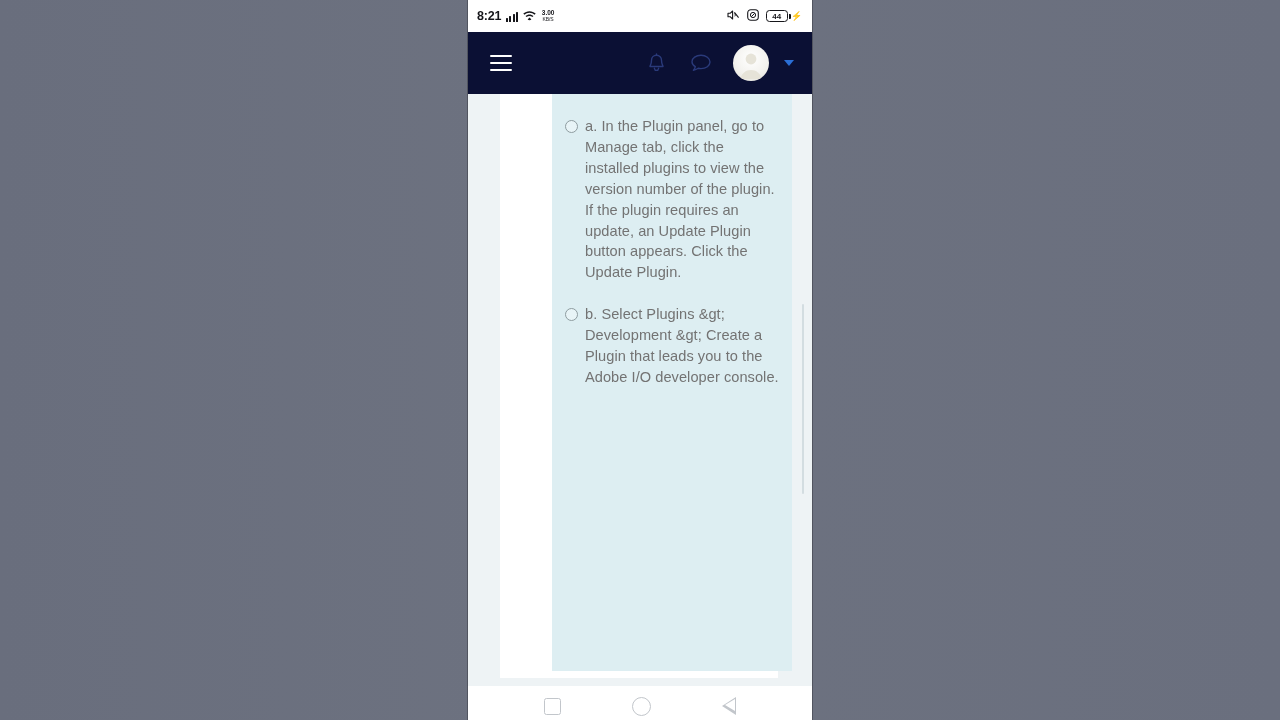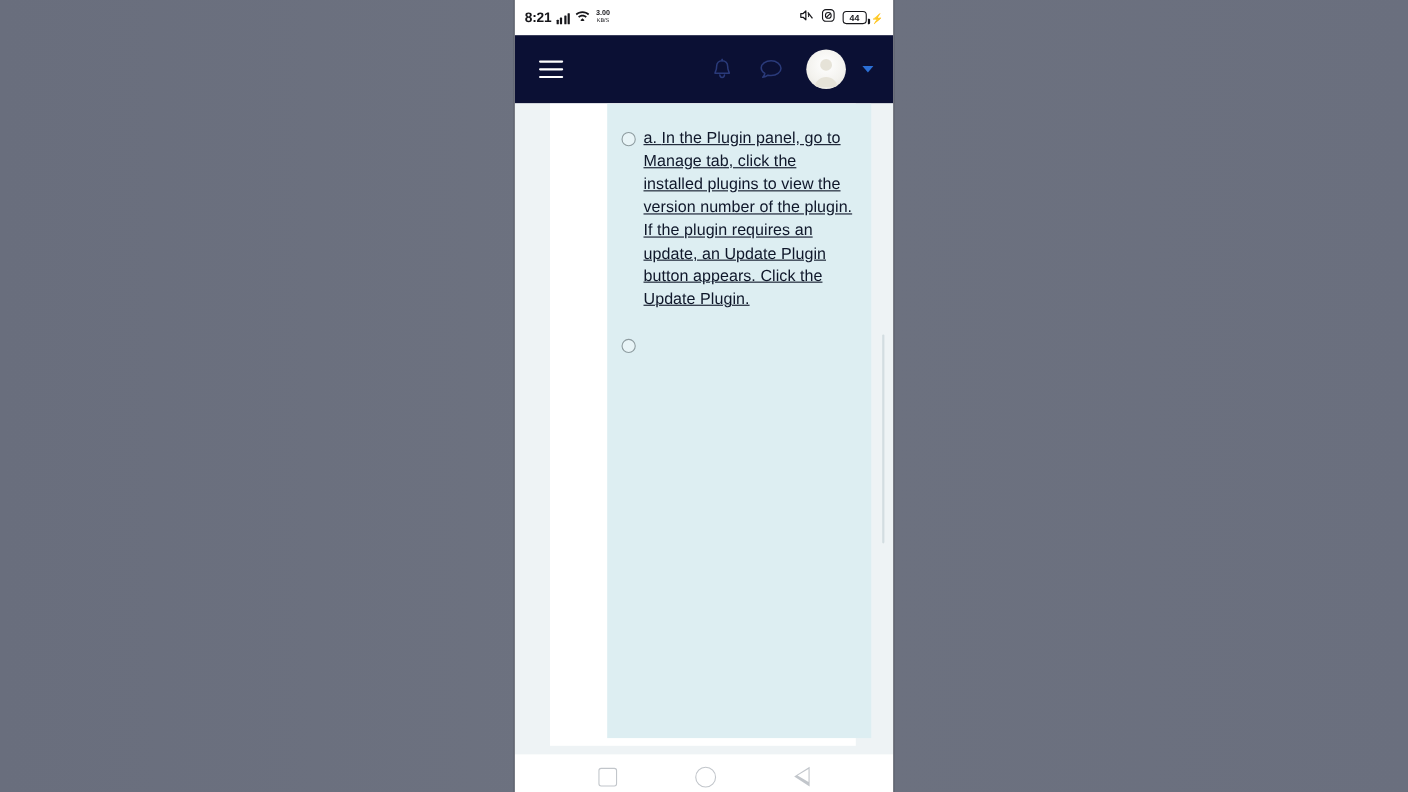--- a/index.html
+++ b/index.html
@@ -96,21 +96,21 @@
     min-width: 22px;
     height: 12px;
     border: 1.3px solid #16161a;
     border-radius: 3.5px;
     font-size: 8px;
     font-weight: bold;
     color: #16161a;
     padding: 0 2px;
     box-sizing: border-box;
   }
-  .batt-wrap { display: inline-flex; align-items: flex-end; }
+  .batt-wrap { display: inline-flex; align-items: center; }
   .batt-tip {
     width: 2px; height: 5px;
     background: #16161a;
     border-radius: 0 1px 1px 0;
     margin-left: 1px;
   }
   .charge-bolt { font-size: 9px; color: #16161a; margin-left: 1px; }
 
   
   .appbar {
@@ -213,24 +213,23 @@
     background: #e8f4f7;
     flex-shrink: 0;
     margin-top: 4px;
     margin-right: 7px;
     cursor: pointer;
     box-sizing: border-box;
   }
   .opt-text {
     font-size: 14.6px;
     line-height: 20.9px;
-    color: #0f172a;
+    color: #737373;
     letter-spacing: 0.05px;
     font-family: "Liberation Sans", sans-serif;
-    text-decoration: underline;
   }
   .opt-letter { white-space: nowrap; }
 
   
   .scrollbar {
     position: absolute;
     right: 8px;
     top: 210px;
     width: 2.5px;
     height: 190px;
@@ -373,20 +372,21 @@
       <div class="card">
         <div class="qblock">
 
           <div class="option">
             <span class="radio"></span>
             <span class="opt-text"><span class="opt-letter">a.</span> <span>In the Plugin panel, go to Manage tab, click the installed plugins to view the version number of the plugin. If the plugin requires an update, an Update Plugin button appears. Click the Update Plugin.</span></span>
           </div>
 
           <div class="option">
             <span class="radio"></span>
+            <span class="opt-text"><span class="opt-letter">b.</span> <span>Select Plugins &amp;gt; Development &amp;gt; Create a Plugin that leads you to the Adobe I/O developer console.</span></span>
           </div>
 
 
 
         </div>
       </div>
       <div class="scrollbar"></div>
     </div>
 
     <div class="navbar">

